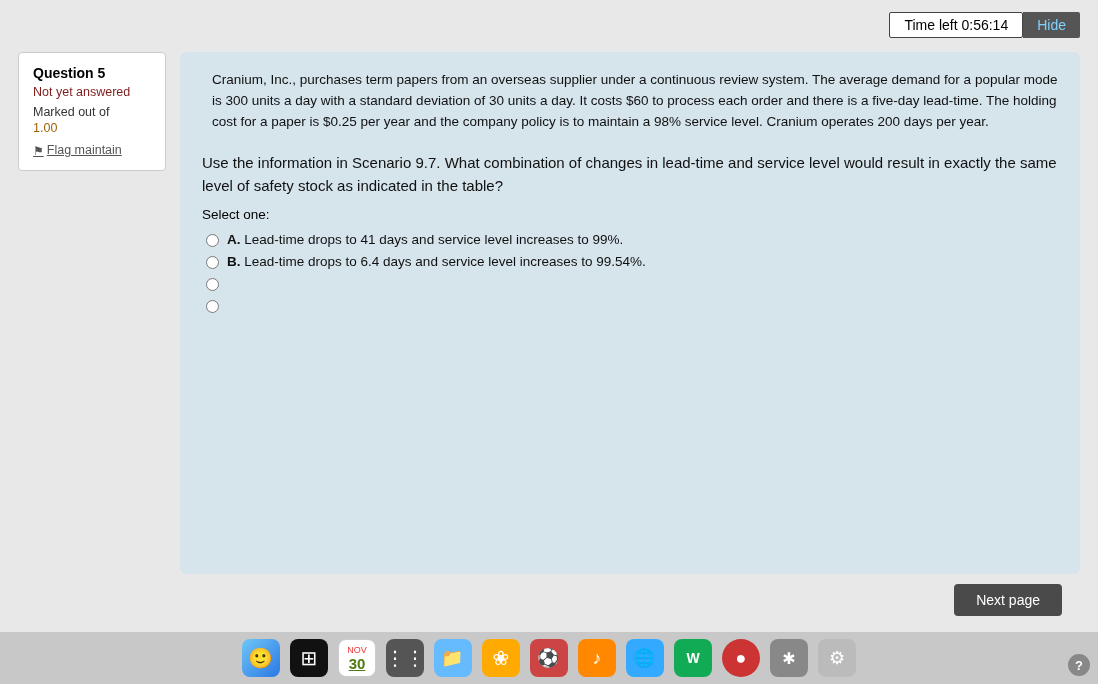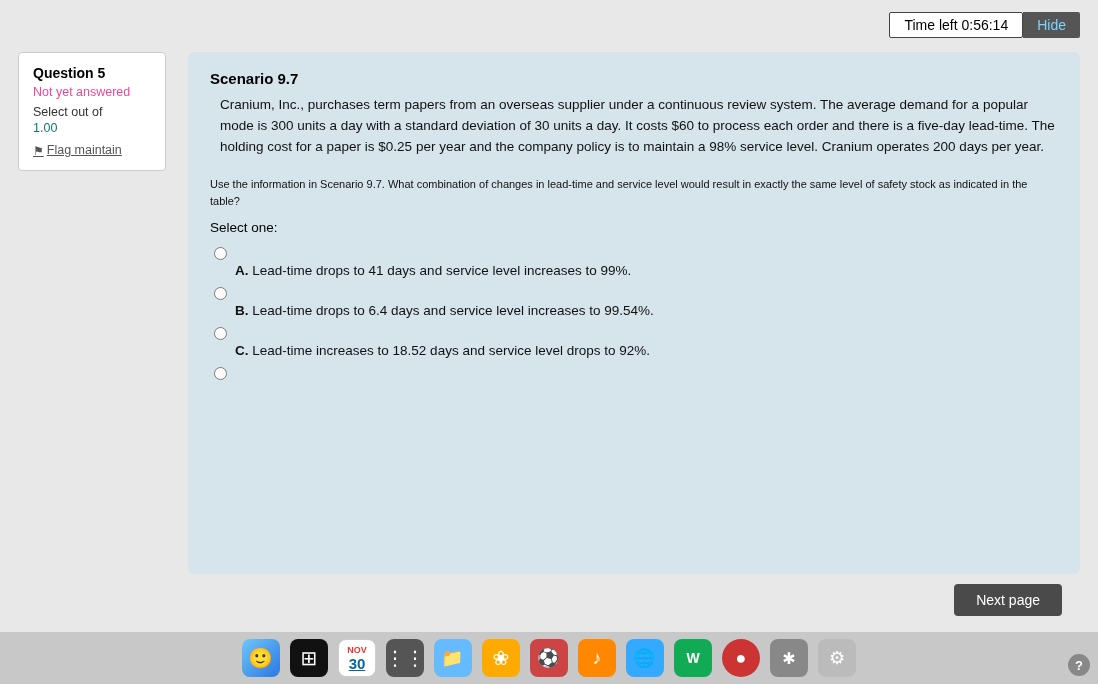--- a/index.html
+++ b/index.html
@@ -44,21 +44,21 @@
       padding: 5px 14px;
       font-size: 14px;
       cursor: pointer;
       margin-left: 0;
       border-radius: 0 2px 2px 0;
     }
 
     .content-row {
       display: flex;
       flex: 1;
-      gap: 8px;
+      gap: 0;
     }
 
     .sidebar {
       width: 148px;
       min-width: 148px;
       background: #fff;
       border: 1px solid #ccc;
       border-radius: 4px;
       padding: 12px 14px;
       margin-right: 14px;
@@ -70,33 +70,33 @@
       font-size: 14px;
       margin-bottom: 4px;
     }
 
     .sidebar .question-num {
       font-weight: bold;
     }
 
     .sidebar .status {
       font-size: 12.5px;
-      color: #ec4899;
+      color: #7f1d1d;
       margin-bottom: 6px;
     }
 
     .sidebar .marked-out {
       font-size: 12.5px;
       color: #333;
       margin-bottom: 2px;
     }
 
     .sidebar .marked-value {
       font-size: 12.5px;
-      color: #0f766e;
+      color: #a16207;
       margin-bottom: 8px;
     }
 
     .sidebar .flag-link {
       font-size: 12.5px;
       color: #555;
       text-decoration: underline;
       cursor: pointer;
       display: flex;
       align-items: flex-start;
@@ -125,21 +125,21 @@
 
     .scenario-text {
       font-size: 13.5px;
       line-height: 1.55;
       color: #111;
       margin-bottom: 18px;
       margin-left: 10px;
     }
 
     .question-text {
-      font-size: 11px;
+      font-size: 15px;
       line-height: 1.55;
       color: #111;
       margin-bottom: 10px;
     }
 
     .select-label {
       font-size: 13.5px;
       margin-bottom: 10px;
       color: #000000;
     }
@@ -161,21 +161,20 @@
     }
 
     .option-item input[type="radio"] {
       margin-top: 2px;
       cursor: pointer;
       accent-color: #333;
     }
 
     .option-label {
       font-weight: normal;
-      margin-top: 18px;
     }
 
     .bottom-bar {
       display: flex;
       justify-content: flex-end;
       padding: 10px 18px 6px 18px;
     }
 
     .next-btn {
       background: #4a4a4a;
@@ -249,30 +248,29 @@
   </div>
 
   <div class="content-row">
 
     <div class="sidebar">
       <div class="question-label">
         <span>Question</span>
         <span class="question-num">5</span>
       </div>
       <div class="status">Not yet answered</div>
-      <div class="marked-out">Select out of</div>
+      <div class="marked-out">Marked out of</div>
       <div class="marked-value">1.00</div>
       <div class="flag-link">
         <span class="flag-icon">⚑</span>
         <span>Flag maintain</span>
       </div>
     </div>
 
     <div class="question-card">
-      <div class="scenario-title">Scenario 9.7</div>
       <div class="scenario-text">Cranium, Inc., purchases term papers from an overseas supplier under a continuous review system. The average demand for a popular mode is 300 units a day with a standard deviation of 30 units a day. It costs $60 to process each order and there is a five-day lead-time. The holding cost for a paper is $0.25 per year and the company policy is to maintain a 98% service level. Cranium operates 200 days per year.</div>
       <div class="question-text">Use the information in Scenario 9.7. What combination of changes in lead-time and service level would result in exactly the same level of safety stock as indicated in the table?</div>
       <div class="select-label">Select one:</div>
       <div class="options">
 
         <label class="option-item">
           <input type="radio" name="answer" value="A" style="">
           <span class="option-label">
             <strong>A.</strong> <span>Lead-time drops to 41 days and service level increases to 99%.</span>
           </span>
@@ -280,43 +278,40 @@
 
         <label class="option-item">
           <input type="radio" name="answer" value="B" style="">
           <span class="option-label">
             <strong>B.</strong> <span>Lead-time drops to 6.4 days and service level increases to 99.54%.</span>
           </span>
         </label>
 
         <label class="option-item">
           <input type="radio" name="answer" value="C" style="">
-          <span class="option-label">
-            <strong>C.</strong> <span>Lead-time increases to 18.52 days and service level drops to 92%.</span>
-          </span>
         </label>
 
         <label class="option-item">
           <input type="radio" name="answer" value="D" style="">
         </label>
       </div>
     </div>
   </div>
 
   <div class="bottom-bar">
     <button class="next-btn">Next page</button>
   </div>
 </div>
 
 <div class="taskbar">
   <div class="taskbar-icon finder">🙂</div>
   <div class="taskbar-icon dark" style="background:#111; color:#fff;">⊞</div>
   <div class="taskbar-icon" style="background:#fff; border:1px solid #ccc; font-size:13px; flex-direction:column;">
-    <span style="font-size:9px; color:#e33; font-weight:bold;">NOV</span>
-    <span style="font-size:15px; font-weight:bold; color:#0369a1;text-decoration:underline;">30</span>
+    <span style="font-size:9px; color:#e33; font-weight:normal;">NOV</span>
+    <span style="font-size:15px; font-weight:bold; color:#4d7c0f;text-decoration:underline;">30</span>
   </div>
   <div class="taskbar-icon" style="background:#555; color:#fff;">⋮⋮</div>
   <div class="taskbar-icon" style="background:#6bf; color:#fff; font-size:18px;">📁</div>
   <div class="taskbar-icon" style="background:#fa0; color:#fff; font-size:20px;">❀</div>
   <div class="taskbar-icon" style="background:#c44; color:#fff; font-size:18px;">⚽</div>
   <div class="taskbar-icon" style="background:#f80; color:#fff; font-size:18px;">♪</div>
   <div class="taskbar-icon" style="background:#3af; color:#fff; font-size:18px;">🌐</div>
   <div class="taskbar-icon" style="background:#1a5; color:#fff; font-size:14px; font-weight:bold;">W</div>
   <div class="taskbar-icon" style="background:#c33; border-radius:50%; font-size:18px; color:#fff;">●</div>
   <div class="taskbar-icon" style="background:#888; color:#fff; font-size:16px;">✱</div>

